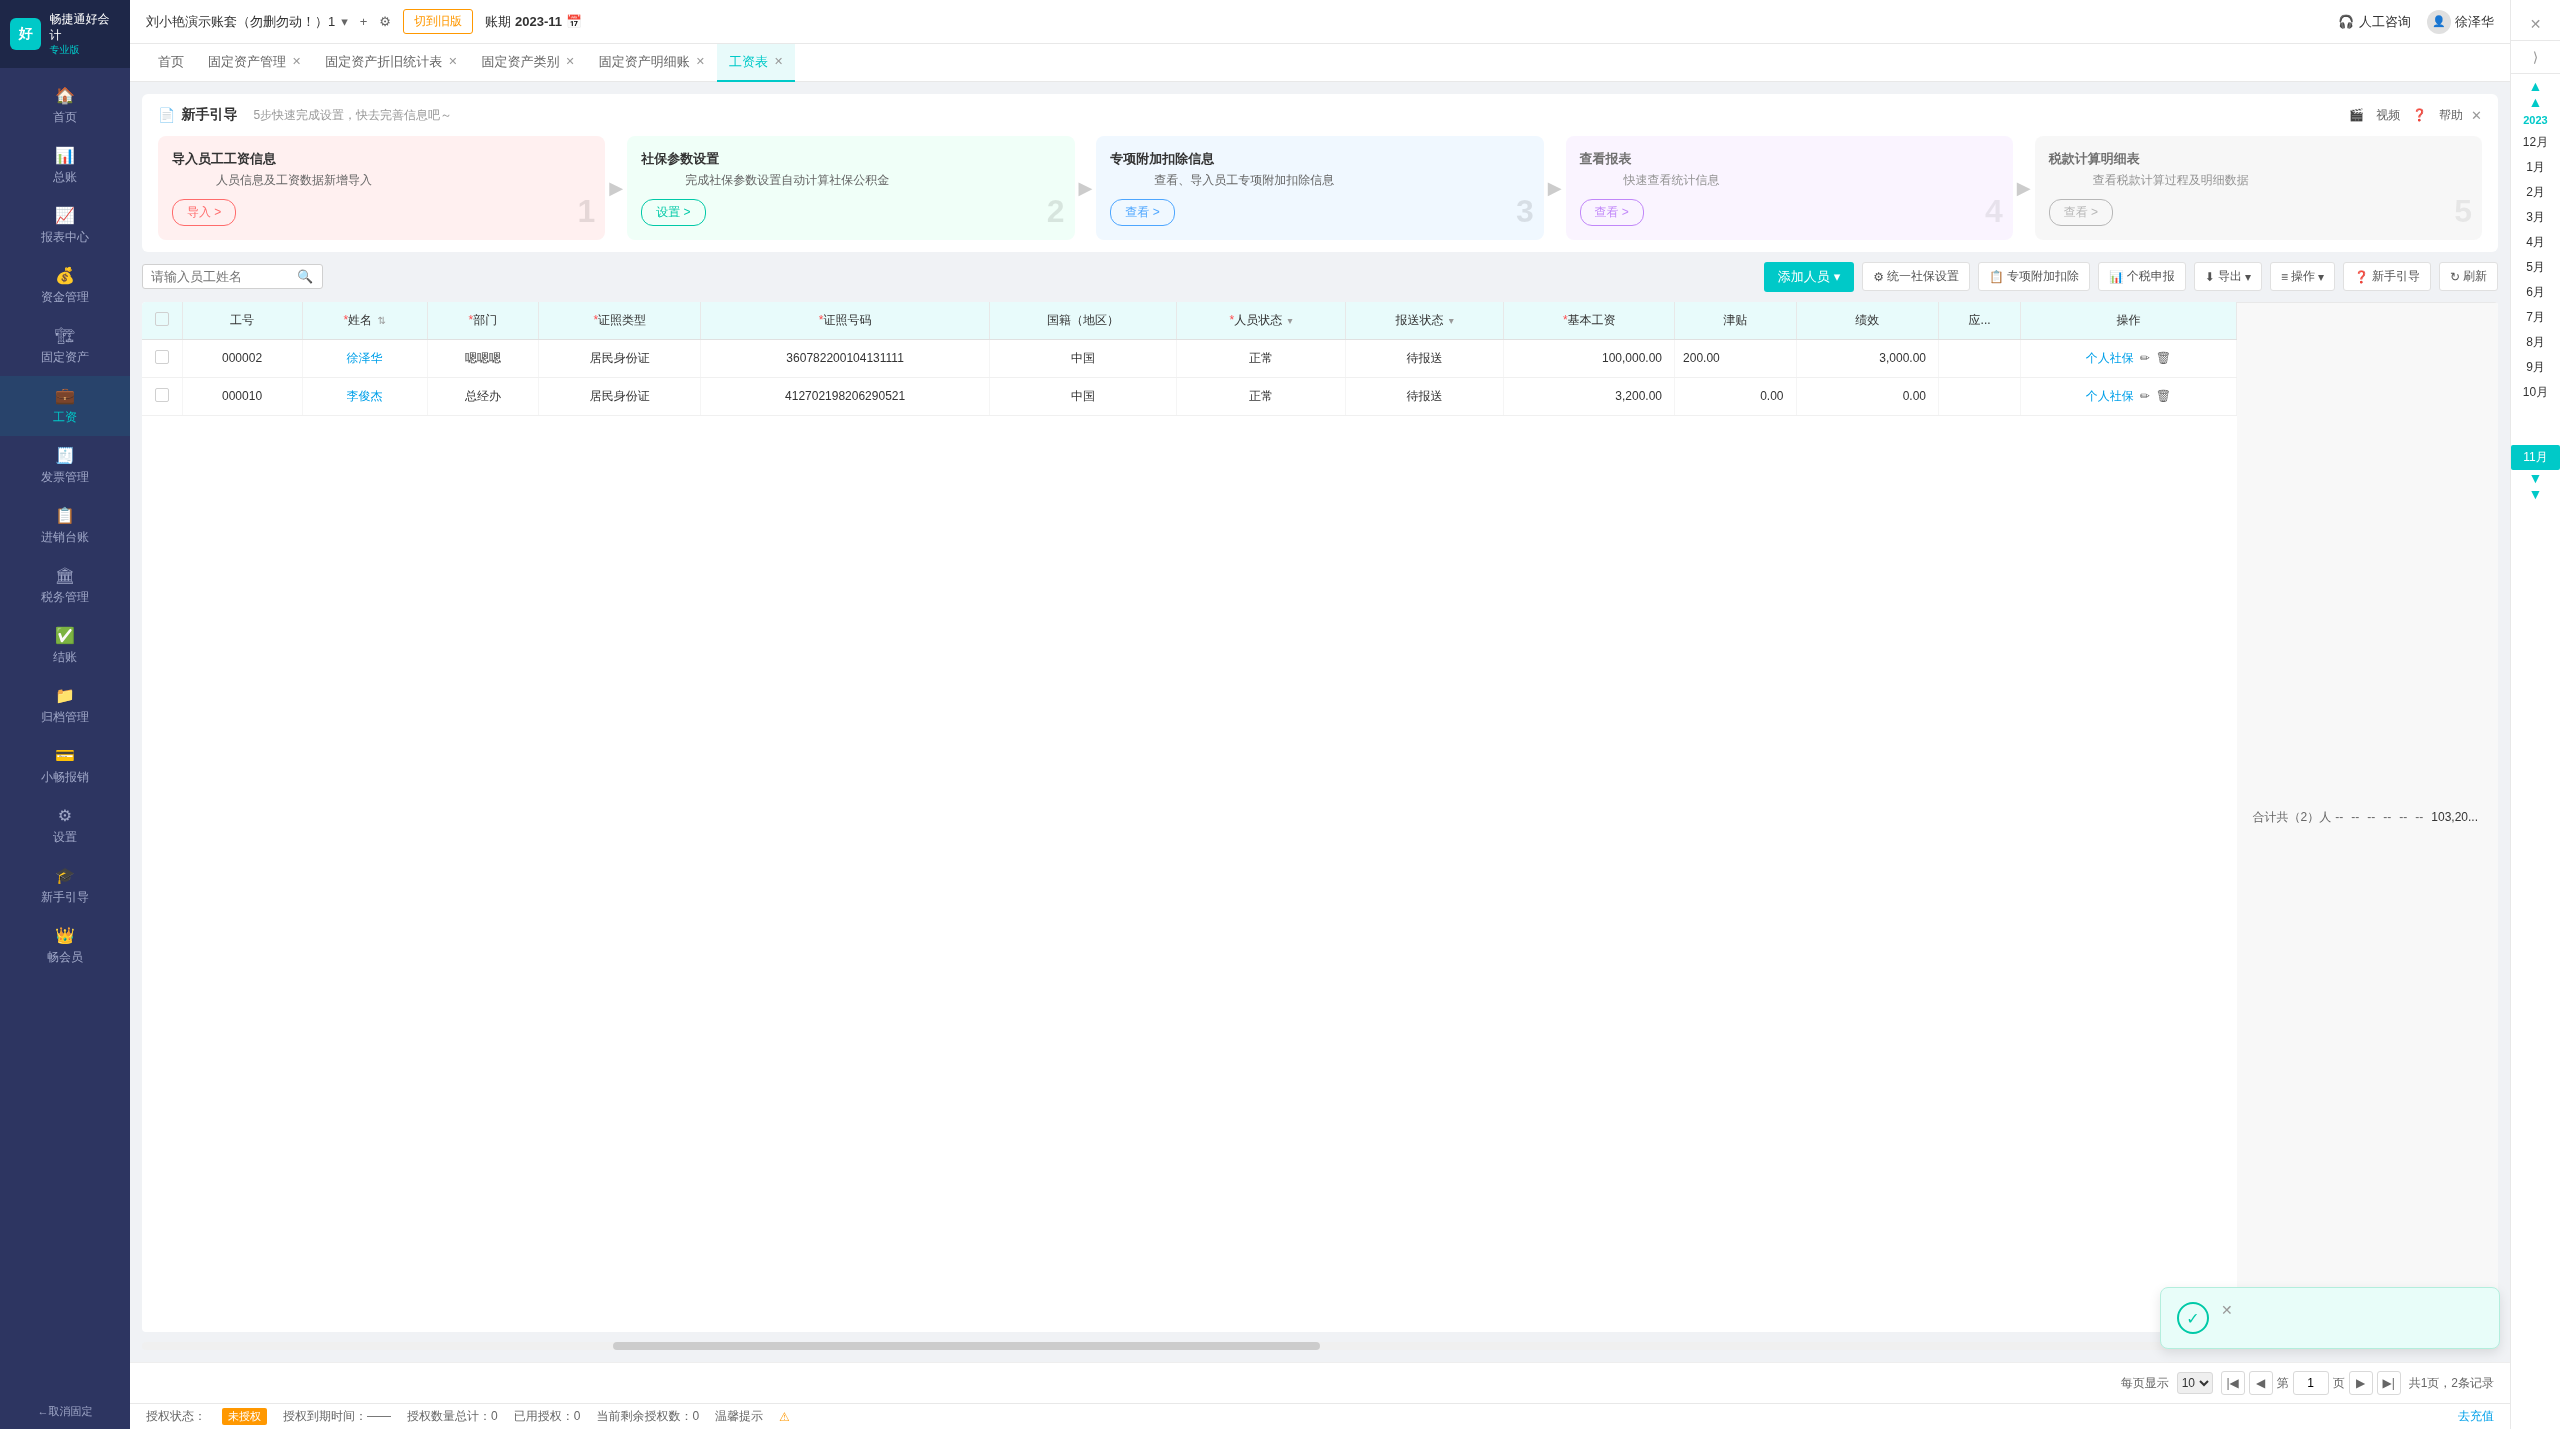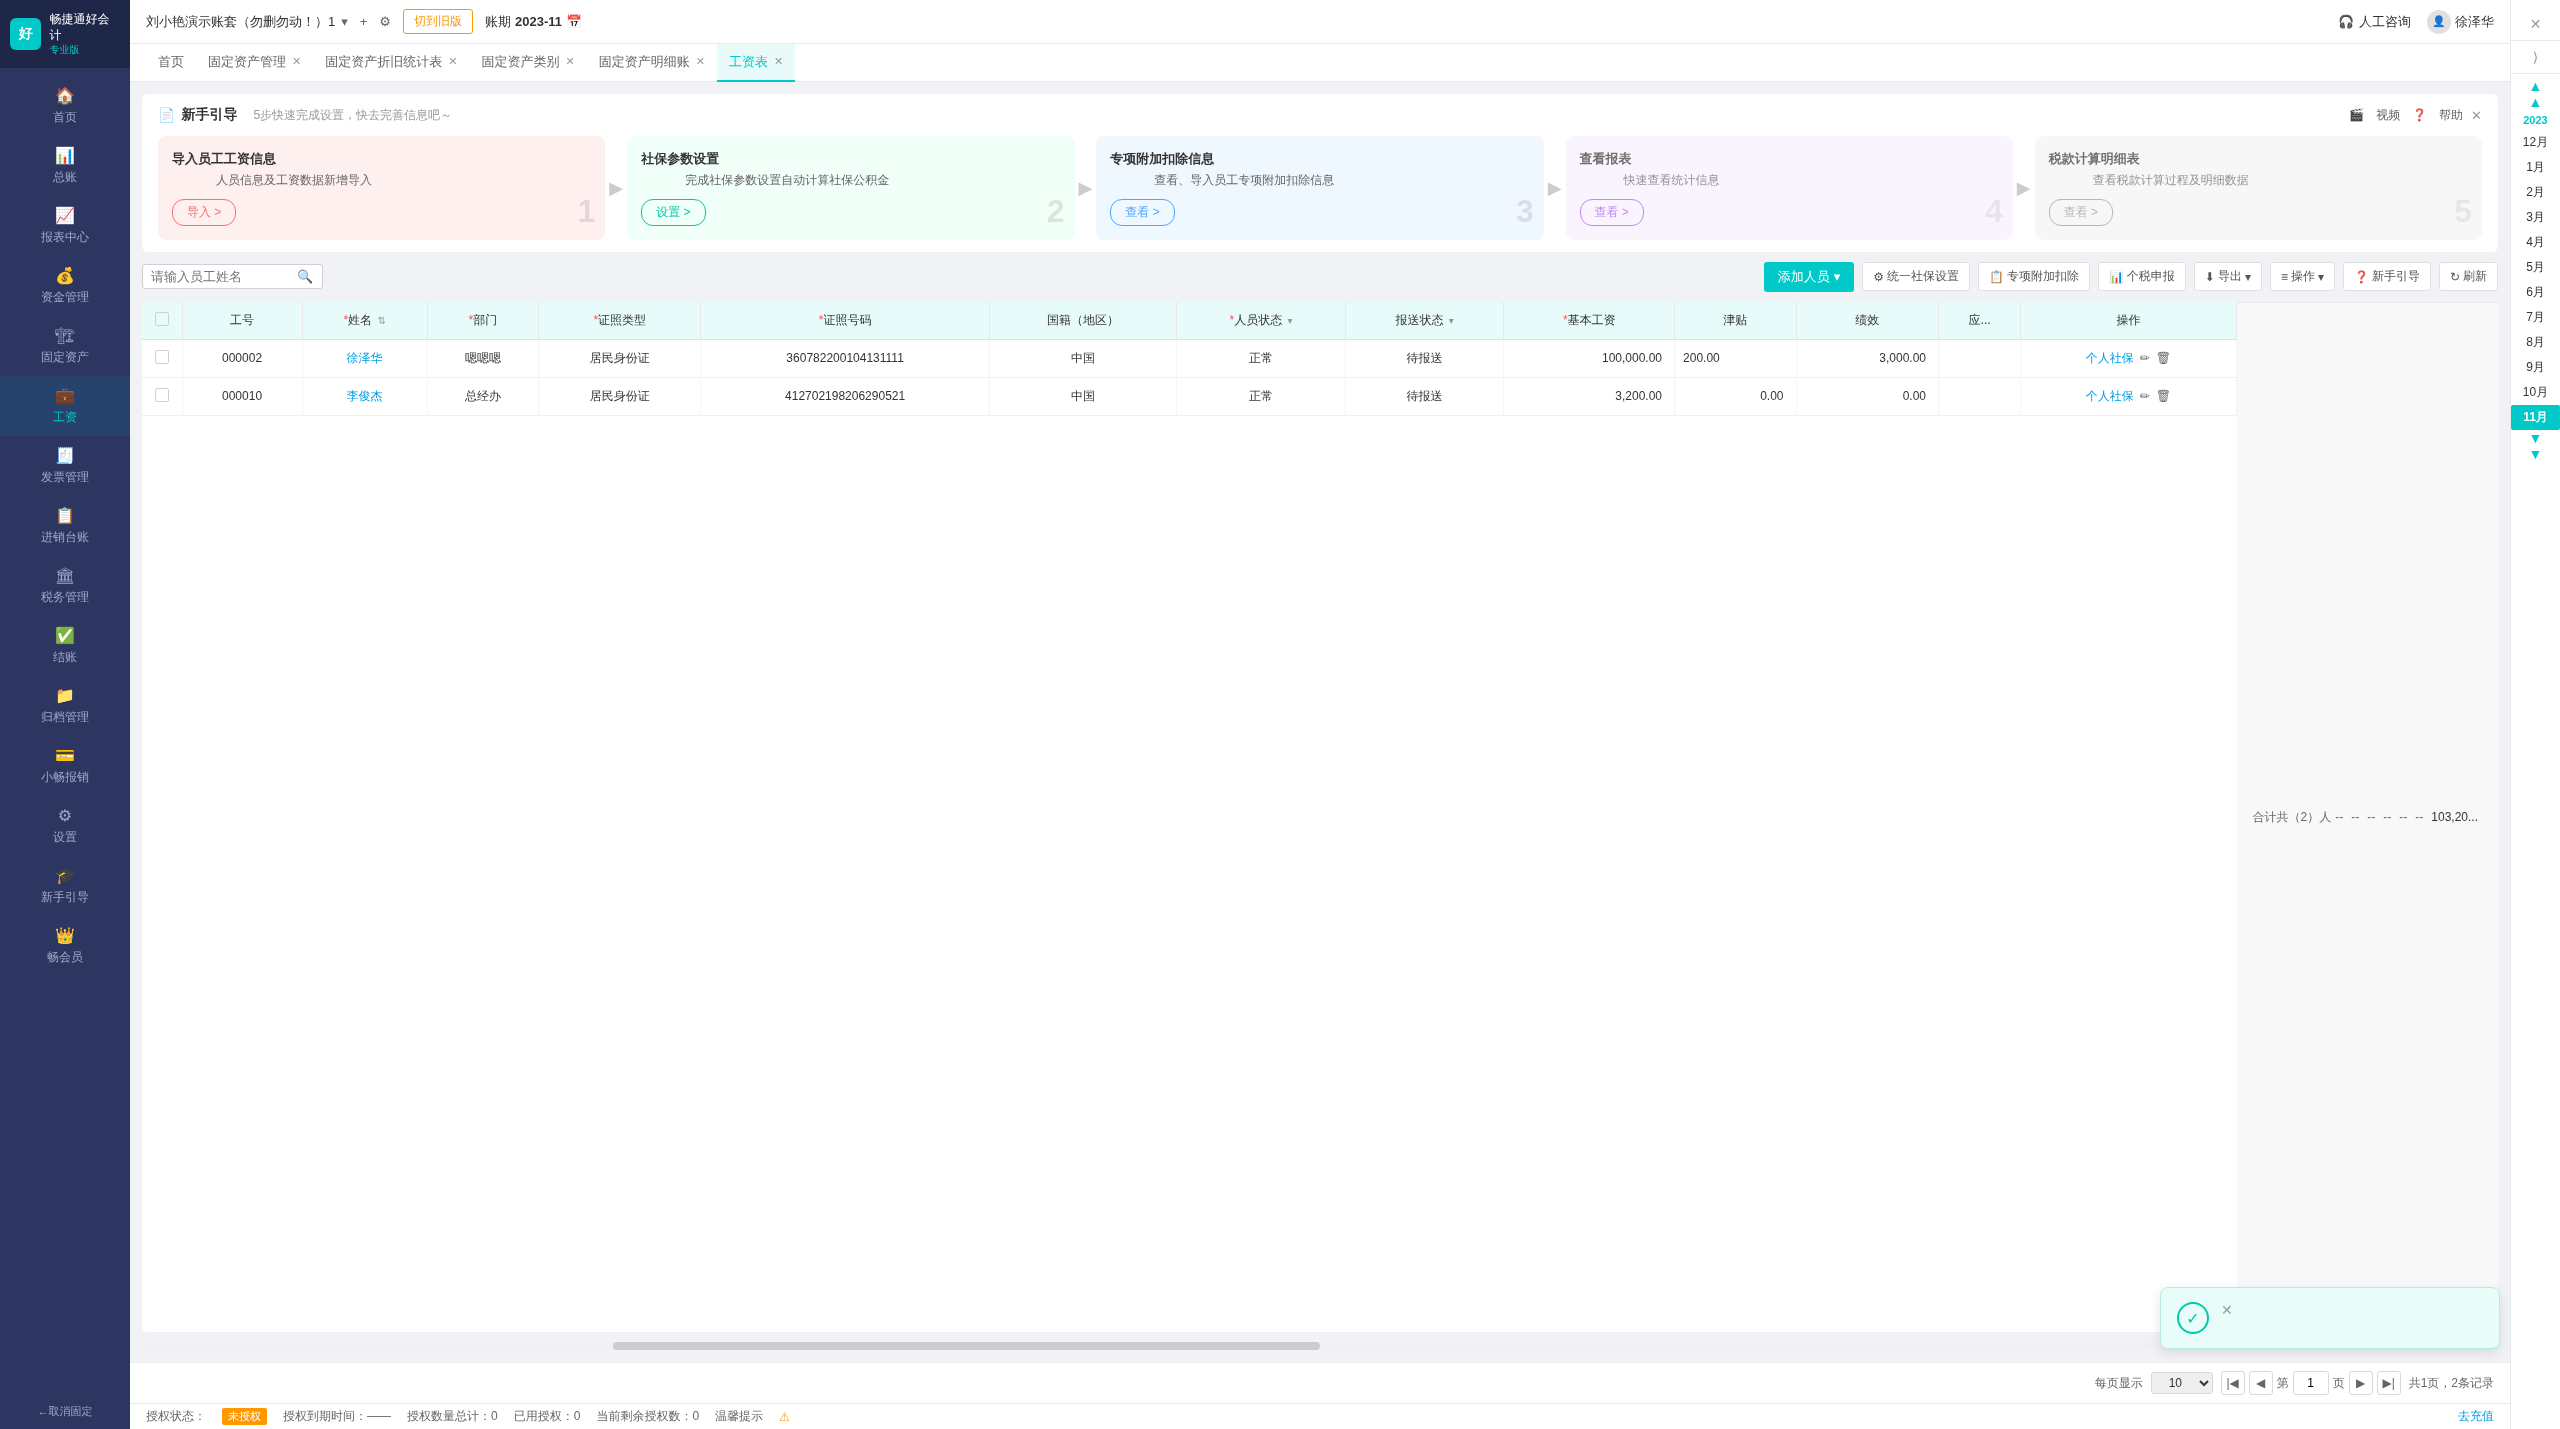--- a/index.html
+++ b/index.html
@@ -84,39 +84,39 @@
     
     
     .table-footer { padding: 8px 16px; background: #f8f8f8; border-top: 1px solid #e8e8e8; display: flex; align-items: center; font-size: 12px; color: #666; }
     .footer-total { flex: 0 0 auto; }
     .footer-cells { display: flex; gap: 0; flex: 1; }
     .footer-cell { flex: 1; text-align: center; padding: 0 4px; }
     .footer-amount { font-size: 12px; color: #333; }
     
     
     .pagination-bar { padding: 8px 16px; display: flex; align-items: center; justify-content: flex-end; gap: 8px; font-size: 12px; color: #666; background: #fff; border-top: 1px solid #eee; }
-    .page-size-select { border: 1px solid #d9d9d9; border-radius: 3px; padding: 2px 13px; font-size: 12px; color: #333; }
+    .page-size-select { border: 1px solid #d9d9d9; border-radius: 3px; padding: 2px 0; font-size: 12px; color: #333; }
     .page-nav { display: flex; align-items: center; gap: 4px; }
     .page-btn { width: 24px; height: 24px; display: flex; align-items: center; justify-content: center; border: 1px solid #d9d9d9; border-radius: 3px; cursor: pointer; color: #666; font-size: 12px; }
     .page-input { width: 36px; height: 24px; border: 1px solid #d9d9d9; border-radius: 3px; text-align: center; font-size: 12px; }
     
     
     .status-bar { background: #fff; border-top: 1px solid #e8e8e8; padding: 4px 16px; display: flex; align-items: center; gap: 16px; font-size: 12px; color: #666; }
     .status-tag { background: #ff9800; color: white; padding: 1px 6px; border-radius: 2px; font-size: 11px; }
     .status-link { color: #00a0e9; cursor: pointer; }
     .warning-icon { color: #ff9800; cursor: pointer; }
     
     
     .right-panel { width: 50px; background: #fff; border-left: 1px solid #e8e8e8; display: flex; flex-direction: column; align-items: center; padding: 8px 0; gap: 0; }
     .right-panel-close { padding: 8px 0; cursor: pointer; color: #999; font-size: 14px; border-bottom: 1px solid #e8e8e8; width: 100%; text-align: center; }
     .right-panel-expand { padding: 8px 0; cursor: pointer; color: #999; font-size: 14px; border-bottom: 1px solid #e8e8e8; width: 100%; text-align: center; }
     .calendar-mini { flex: 1; display: flex; flex-direction: column; align-items: center; width: 100%; }
     .cal-year { font-size: 11px; color: #00c9c8; padding: 4px 0; font-weight: bold; text-align: center; }
     .cal-month { font-size: 12px; color: #333; padding: 4px 0; text-align: center; cursor: pointer; width: 100%; }
-    .cal-month.current { color: #00c9c8; font-weight: bold; }
+    .cal-month.current { color: #00c9c8; font-weight: normal; margin-top: 40px; }
     .cal-month.active { background: #00c9c8; color: white; border-radius: 2px; }
     .cal-arrow { cursor: pointer; color: #00c9c8; font-size: 14px; }
     
     
     .notification-popup { position: fixed; bottom: 80px; right: 60px; background: #e8fdf9; border: 1px solid #b3eedd; border-radius: 8px; padding: 14px 16px; width: 340px; display: flex; gap: 12px; align-items: flex-start; z-index: 1000; box-shadow: 0 4px 12px rgba(0,0,0,0.1); }
     .notification-check { width: 32px; height: 32px; border-radius: 50%; border: 2px solid #00c9a7; display: flex; align-items: center; justify-content: center; color: #00c9a7; font-size: 16px; flex-shrink: 0; }
     .notification-content { flex: 1; }
     .notification-title { font-size: 13px; font-weight: bold; color: #333; margin-bottom: 4px; }
     .notification-desc { font-size: 12px; color: #666; }
     .notification-close { color: #999; cursor: pointer; font-size: 14px; flex-shrink: 0; }

